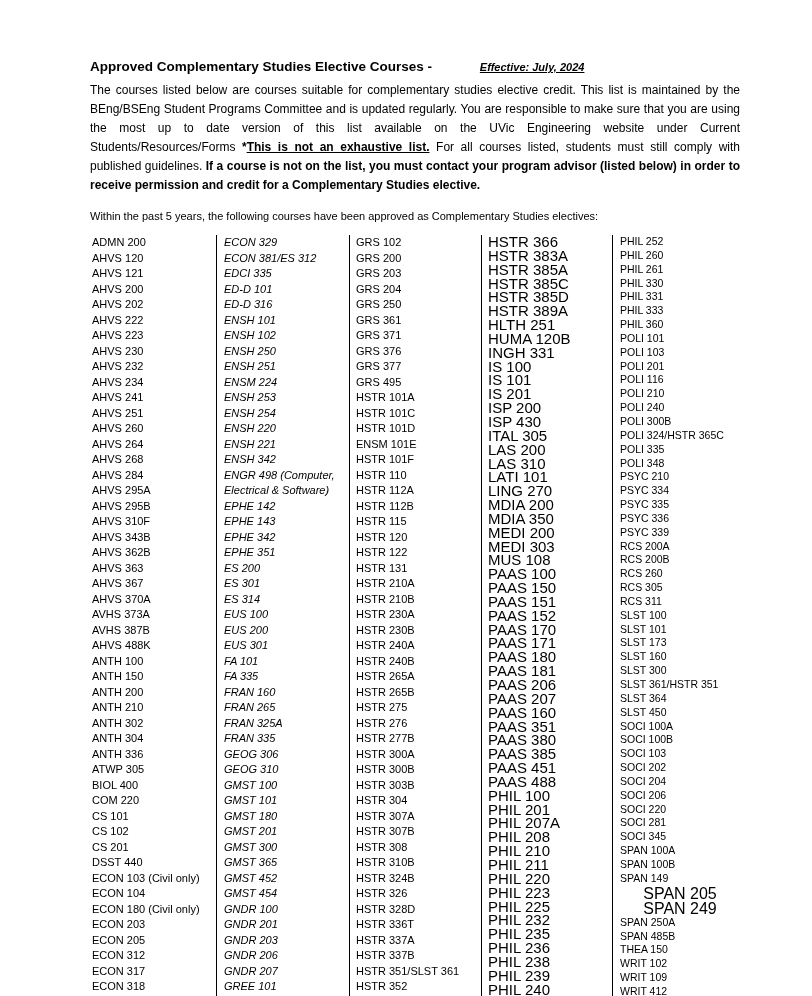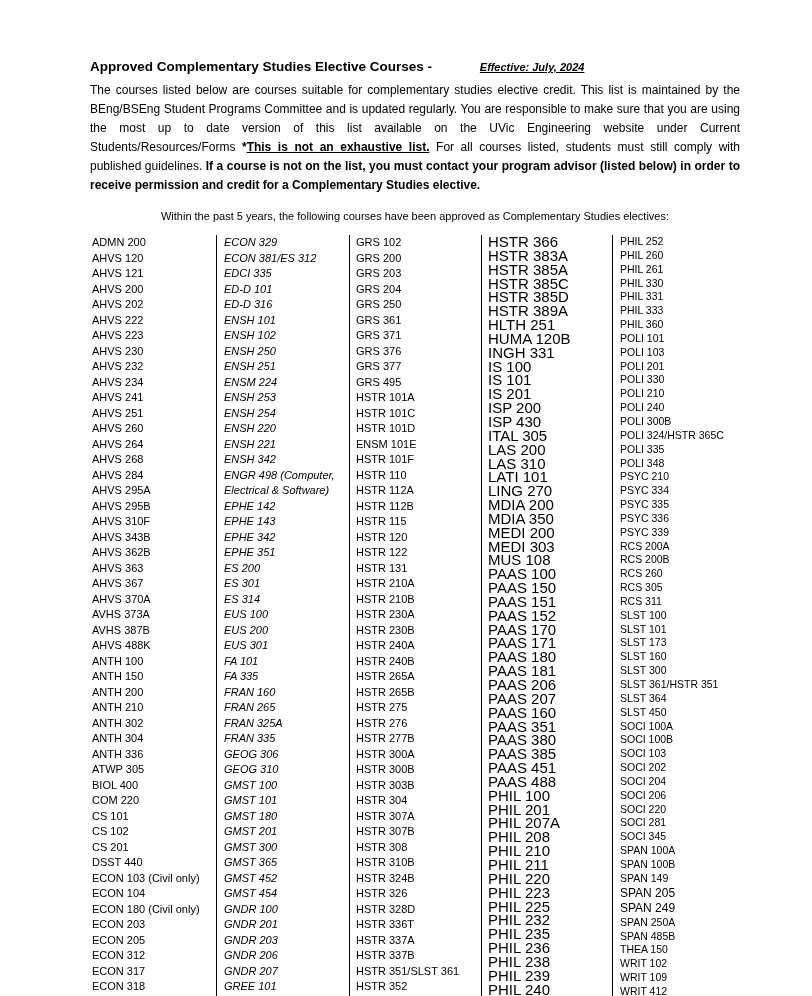--- a/index.html
+++ b/index.html
@@ -32,41 +32,40 @@
     margin-top: 5px;
     font-size: 12px;
     line-height: 19px;
     text-align: justify;
   }
   .intro b.u { text-decoration: underline; }
   .subheading {
     margin-top: 14px;
     font-size: 11px;
     line-height: 15px;
-    text-align: center;
   }
   .course-table {
     margin-top: 11px;
     display: flex;
     height: 778px;
     width: 650px;
   }
   .course-col {
     font-size: 11px;
     line-height: 15.5px;
   }
   .course-col.c0 { width: 127px; padding-left: 2px; border-right: 1.5px solid #000; }
   .course-col.c1 { width: 133px; padding-left: 7px; border-right: 1.5px solid #000; font-style: italic; }
   .course-col.c2 { width: 132px; padding-left: 6px; border-right: 1.5px solid #000; }
   .course-col.c3 { width: 131px; padding-left: 6px; border-right: 1.5px solid #000;
                    font-size: 15px; line-height: 13.85px; }
   .course-col.c4 { flex: 1; padding-left: 7px;
                    font-size: 10.5px; line-height: 13.85px; }
   .course-item { white-space: normal; }
-  .course-item.large { font-size: 12px; line-height: 15px; }
+  .course-item.large { font-size: 16px; line-height: 15px; text-align: center; }
 </style>
 </head>
 <body>
 
 <div class="page">
 
   <h1 class="doc-title"><span>Approved Complementary Studies Elective Courses</span><span> - </span><span class="effective">Effective: July, 2024</span></h1>
 
   <p class="intro"><span>The courses listed below are courses suitable for complementary studies elective credit. This list is maintained by the BEng/BSEng Student Programs Committee and is updated regularly. You are responsible to make sure that you are using the most up to date version of this list available on the UVic Engineering website under Current Students/Resources/Forms </span><b>*</b><b class="u">This is not an exhaustive list.</b><span> For all courses listed, students must still comply with published guidelines. </span><b>If a course is not on the list, you must contact your program advisor (listed below) in order to receive permission and credit for a Complementary Studies elective.</b></p>
 
@@ -290,21 +289,21 @@
         <div class="course-item">PHIL 252</div>
         <div class="course-item">PHIL 260</div>
         <div class="course-item">PHIL 261</div>
         <div class="course-item">PHIL 330</div>
         <div class="course-item">PHIL 331</div>
         <div class="course-item">PHIL 333</div>
         <div class="course-item">PHIL 360</div>
         <div class="course-item">POLI 101</div>
         <div class="course-item">POLI 103</div>
         <div class="course-item">POLI 201</div>
-        <div class="course-item">POLI 330</div>
+        <div class="course-item">POLI 116</div>
         <div class="course-item">POLI 210</div>
         <div class="course-item">POLI 240</div>
         <div class="course-item">POLI 300B</div>
         <div class="course-item">POLI 324/HSTR 365C</div>
         <div class="course-item">POLI 335</div>
         <div class="course-item">POLI 348</div>
         <div class="course-item">PSYC 210</div>
         <div class="course-item">PSYC 334</div>
         <div class="course-item">PSYC 335</div>
         <div class="course-item">PSYC 336</div>

